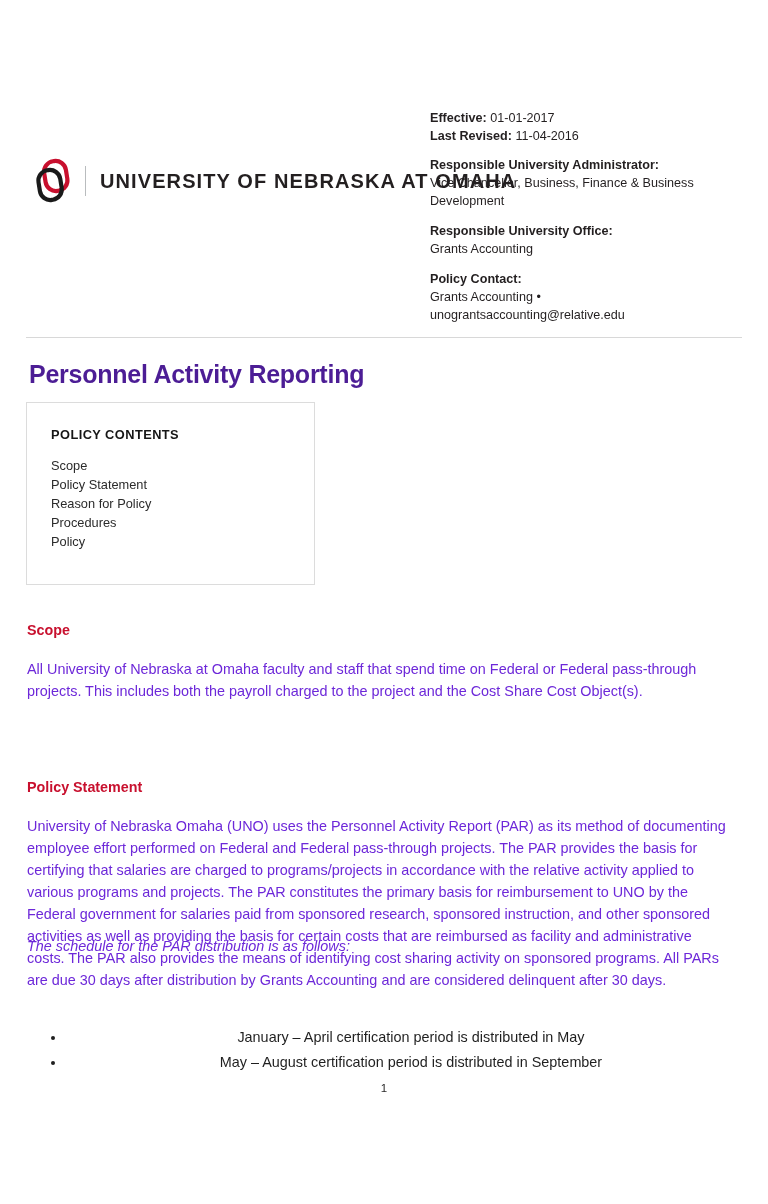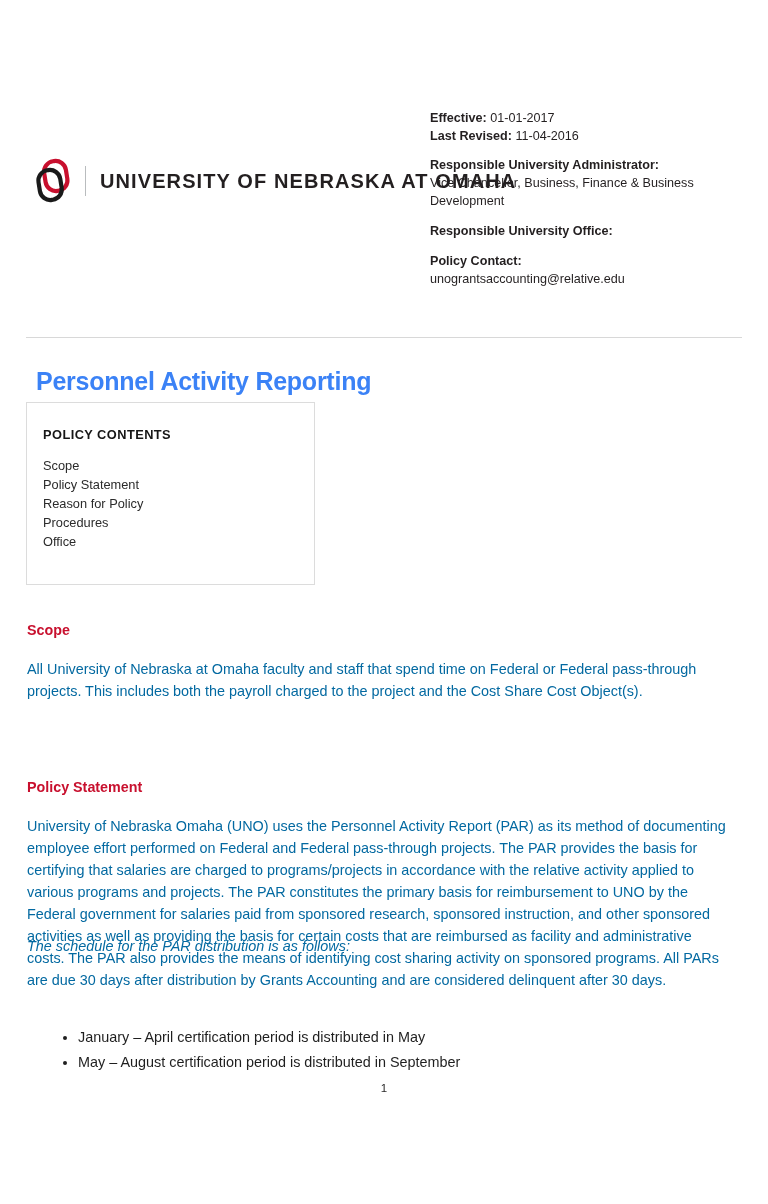--- a/index.html
+++ b/index.html
@@ -88,34 +88,34 @@
   }
 
   
   .doc-title {
     position: absolute;
     left: 27px;
     top: 358px;
     font-size: 25px;
     font-weight: bold;
     letter-spacing: -0.01em;
-    color: #3b82f6;
-    margin: 9px;
+    color: #4c1d95;
+    margin: 2px;
   }
 
   
   .contents-box {
     position: absolute;
     left: 26px;
     top: 402px;
     width: 289px;
     height: 183px;
     border: 1px solid #dcdcdc;
     box-sizing: border-box;
-    padding: 24px 0 0 16px;
+    padding: 24px 0 0 24px;
   }
   .contents-title {
     font-size: 12.8px;
     font-weight: bold;
     letter-spacing: 0.035em;
     color: #161616;
     margin: 0 0 14px 0;
   }
   .contents-list {
     list-style: none;
@@ -134,21 +134,21 @@
     font-weight: bold;
     color: #c8102e;
     margin: 0;
   }
   .body-text {
     position: absolute;
     left: 27px;
     width: 706px;
     font-size: 14.4px;
     line-height: 1.53;
-    color: #0369a1;
+    color: #6d28d9;
     margin: 0;
   }
 
   #scope-heading { top: 622px; }
   #scope-body    { top: 658px; }
 
   #policy-heading { top: 779px; }
   #policy-body    { top: 815px; }
   #schedule-lead  { top: 935px; font-style: italic; }
 
@@ -156,21 +156,21 @@
     position: absolute;
     left: 44px;
     top: 1027px;
     width: 690px;
     margin: 0;
     padding: 0 0 0 22px;
     font-size: 14.4px;
     line-height: 1.5;
     color: #1f1f1f;
   }
-  .bullets li { margin: 0 0 3px 12px; }
+  .bullets li { margin: 0 0 3px 0; text-align: center; }
 
   .page-number {
     position: absolute;
     left: 0;
     right: 0;
     top: 1082px;
     text-align: center;
     font-size: 11.5px;
     color: #2b2b2b;
   }
@@ -203,41 +203,43 @@
       <p class="row">
         <b>Last Revised:</b>
         <span>11-04-2016</span>
       </p>
       <p class="group">
         <b>Responsible University Administrator:</b>
         <span class="val">Vice Chancellor, Business, Finance &amp; Business Development</span>
       </p>
       <p class="group">
         <b>Responsible University Office:</b>
+        <span class="val">Grants Accounting</span>
       </p>
       <p class="group">
         <b>Policy Contact:</b>
+        <span class="val">Grants Accounting •</span>
         <span class="val">unograntsaccounting@relative.edu</span>
       </p>
     </div>
 
   </div>
 
   <div class="rule"></div>
 
   <h1 class="doc-title">Personnel Activity Reporting</h1>
 
   <div class="contents-box">
     <p class="contents-title">POLICY CONTENTS</p>
     <ul class="contents-list">
       <li>Scope</li>
       <li>Policy Statement</li>
       <li>Reason for Policy</li>
       <li>Procedures</li>
-      <li>Office</li>
+      <li>Policy</li>
     </ul>
   </div>
 
   <h2 class="section-heading" id="scope-heading">Scope</h2>
   <p class="body-text" id="scope-body">All University of Nebraska at Omaha faculty and staff that spend time on Federal or Federal pass-through projects. This includes both the payroll charged to the project and the Cost Share Cost Object(s).</p>
 
   <h2 class="section-heading" id="policy-heading">Policy Statement</h2>
   <p class="body-text" id="policy-body">University of Nebraska Omaha (UNO) uses the Personnel Activity Report (PAR) as its method of documenting employee effort performed on Federal and Federal pass-through projects. The PAR provides the basis for certifying that salaries are charged to programs/projects in accordance with the relative activity applied to various programs and projects. The PAR constitutes the primary basis for reimbursement to UNO by the Federal government for salaries paid from sponsored research, sponsored instruction, and other sponsored activities as well as providing the basis for certain costs that are reimbursed as facility and administrative costs. The PAR also provides the means of identifying cost sharing activity on sponsored programs. All PARs are due 30 days after distribution by Grants Accounting and are considered delinquent after 30 days.</p>
 
   <p class="body-text" id="schedule-lead">The schedule for the PAR distribution is as follows:</p>

